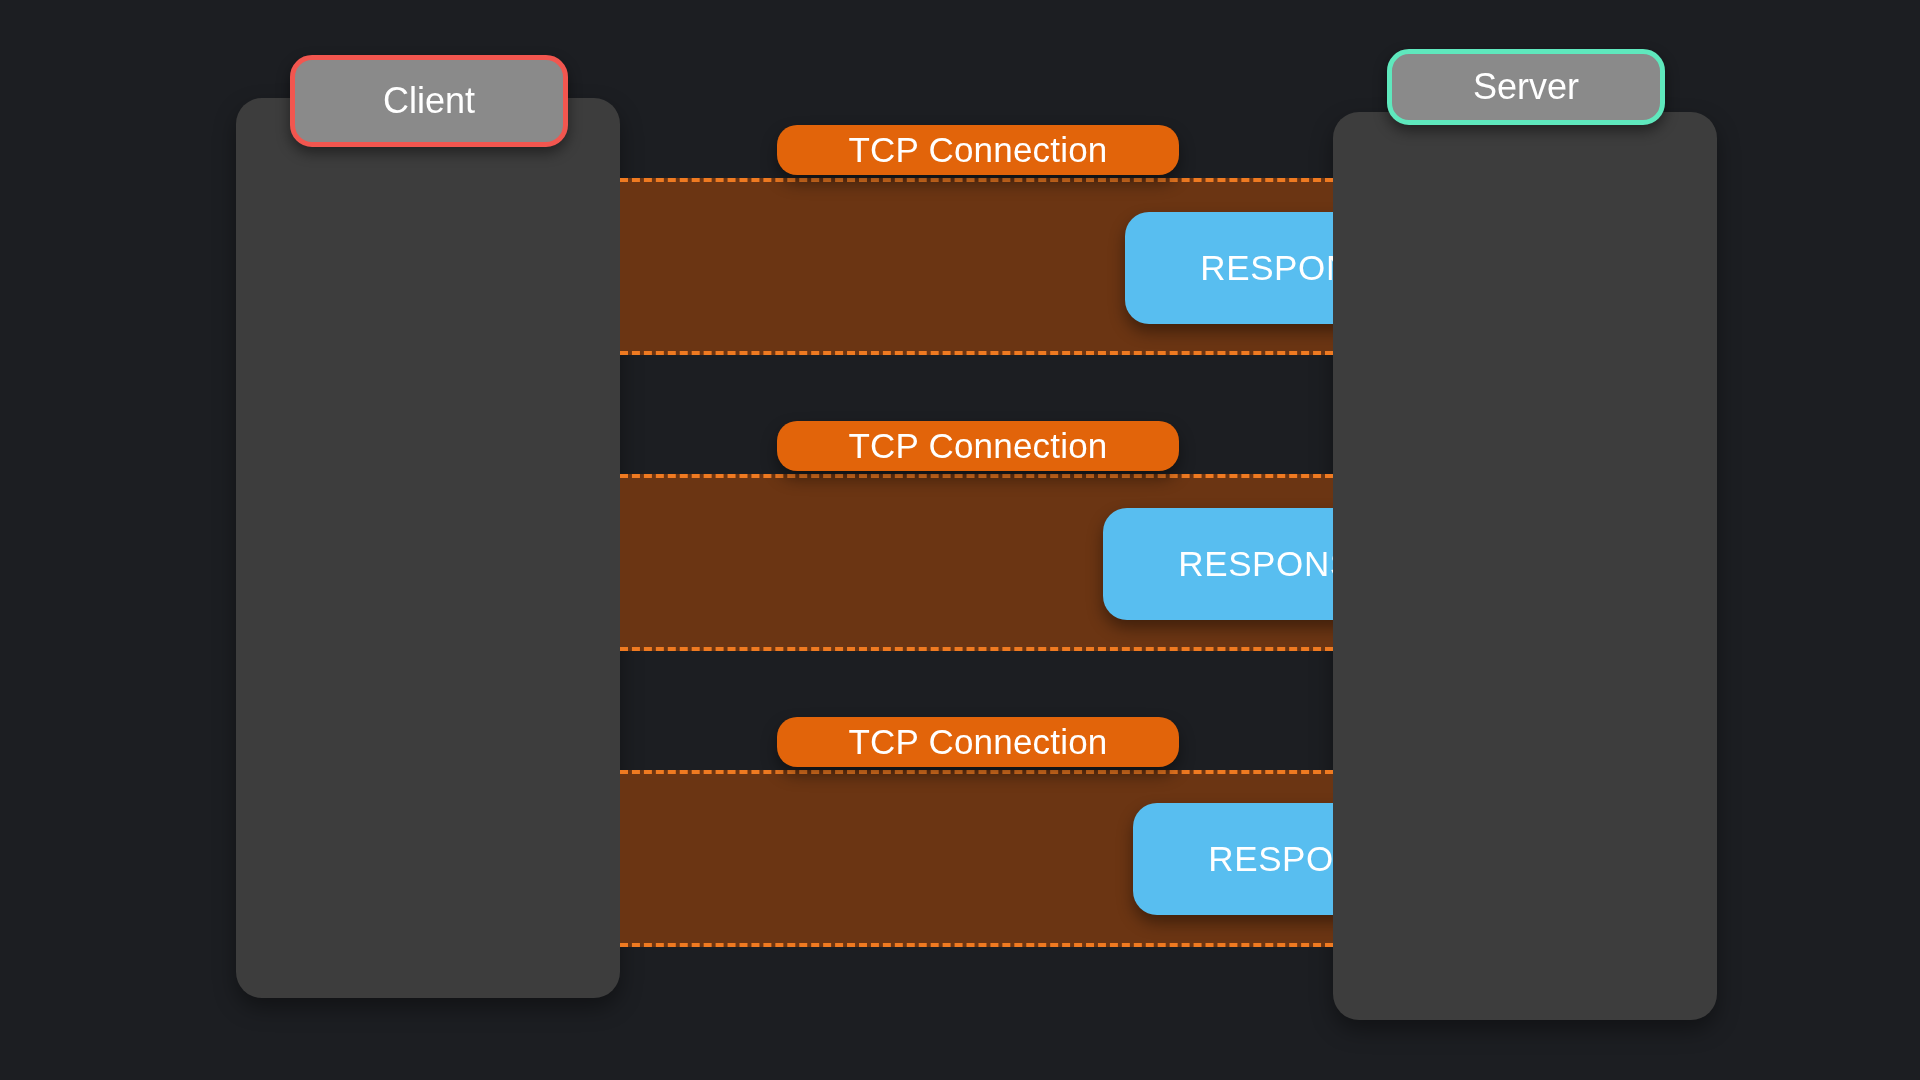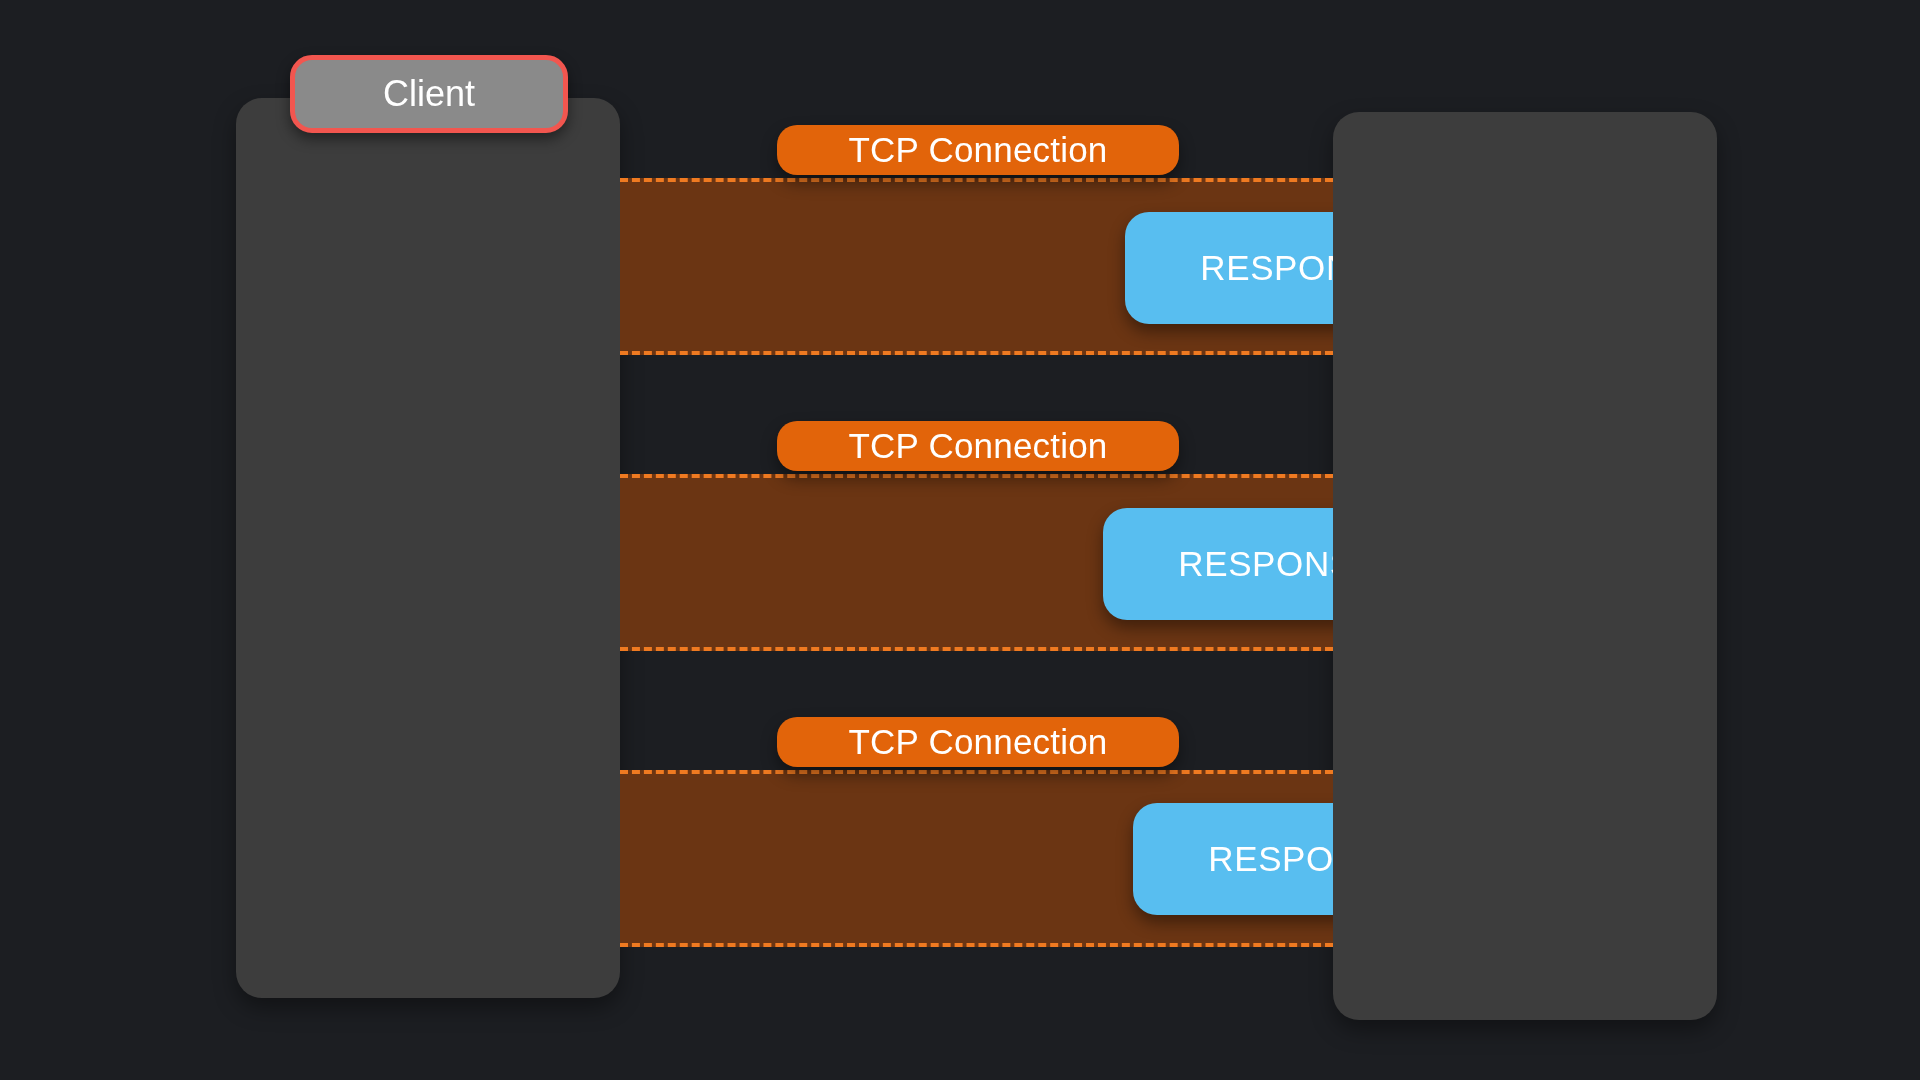--- a/index.html
+++ b/index.html
@@ -86,21 +86,21 @@
     justify-content: center;
     background: #8a8a8a;
     border-radius: 22px;
     color: #ffffff;
     font-size: 36px;
     box-shadow: 0 6px 14px rgba(0,0,0,0.45);
     box-sizing: border-box;
     white-space: nowrap;
   }
   #participant-client {
-    left: 290px; top: 55px; width: 278px; height: 78px;
+    left: 290px; top: 55px; width: 278px; height: 92px;
     border: 5px solid #f2564f;
   }
   #participant-server {
     left: 1387px; top: 49px; width: 278px; height: 76px;
     border: 5px solid #5fe8bd;
   }
 </style>
 </head>
 <body>
 
@@ -124,14 +124,15 @@
 
     <div class="msg msg-response" style="left:483px; top:508px; width:350px;">RESPONSE</div>
 
     <div class="msg msg-tcp" style="left:157px; top:717px; width:402px;">TCP Connection</div>
 
     <div class="msg msg-response" style="left:513px; top:803px; width:350px;">RESPONSE</div>
   </div>
 
   <div id="participant-client" class="participant">Client</div>
 
+  <div id="participant-server" class="participant">Server</div>
 
 </div>
 
 </body></html>

